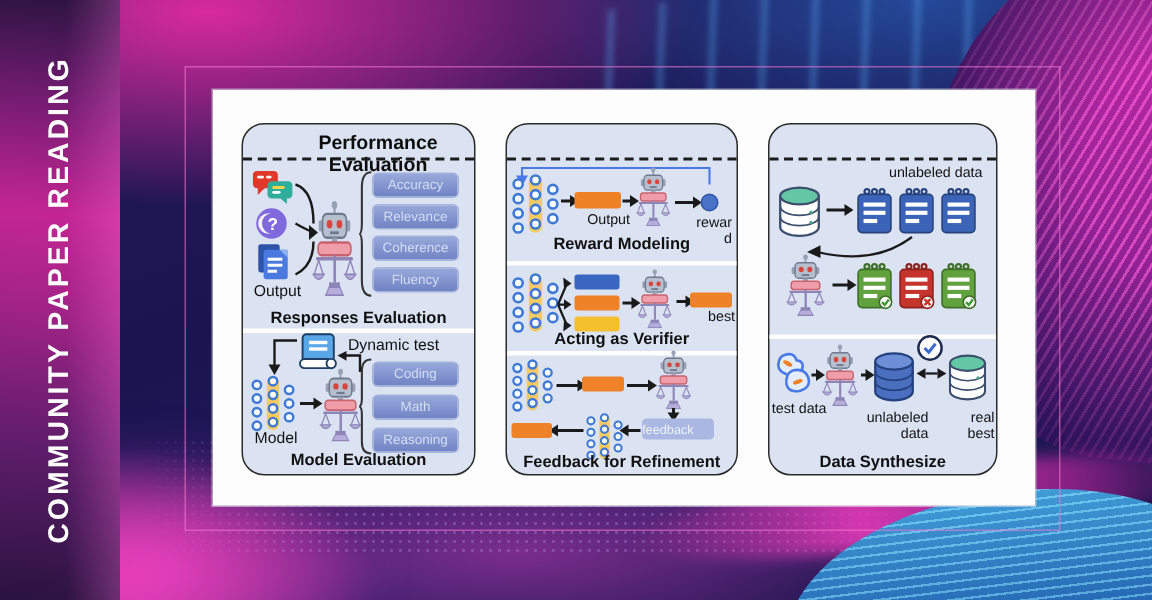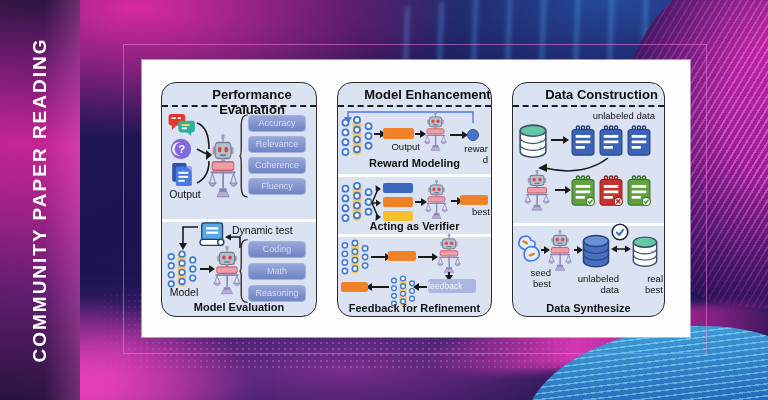--- a/index.html
+++ b/index.html
@@ -164,20 +164,21 @@
 
       <svg style="left:77px;top:31px" width="9" height="84" viewBox="0 0 10 100" preserveAspectRatio="none">
         <path d="M9.5,1 Q2.5,1 2.5,13 L2.5,41 Q2.5,50 0.5,50 Q2.5,50 2.5,59 L2.5,87 Q2.5,99 9.5,99" fill="none" stroke="#333" stroke-width="1.4" vector-effect="non-scaling-stroke"></path>
       </svg>
 
       <div class="pill" style="top:32px">Accuracy</div>
       <div class="pill" style="top:53px">Relevance</div>
       <div class="pill" style="top:74px">Coherence</div>
       <div class="pill" style="top:95px">Fluency</div>
 
+      <div class="cap" style="top:123px">Responses Evaluation</div>
       <div class="divider" style="top:136px"></div>
 
       <svg class="abs" style="left:36px;top:139px" width="30" height="26" viewBox="0 0 32 30">
         <rect x="3" y="1" width="24" height="21" rx="3" fill="#5aa7e8" stroke="#1d3f66" stroke-width="1.5"></rect>
         <rect x="8" y="6" width="14" height="2.6" fill="#fff"></rect>
         <rect x="8" y="11" width="14" height="2.6" fill="#fff"></rect>
         <rect x="1" y="20" width="25" height="7" rx="3.5" fill="#fff" stroke="#1d3f66" stroke-width="1.5"></rect>
         <circle cx="25" cy="23.5" r="3.6" fill="#fff" stroke="#1d3f66" stroke-width="1.5"></circle>
       </svg>
       <div class="lbl" style="left:70px;top:141px;width:80px;text-align:left">Dynamic test</div>
@@ -236,21 +237,20 @@
       </svg>
 
       <div class="pill" style="top:158px">Coding</div>
       <div class="pill" style="top:180px">Math</div>
       <div class="pill" style="top:202px">Reasoning</div>
 
       <div class="cap" style="top:218px">Model Evaluation</div>
     </div>
 
     <div class="panel p2">
-      <div class="ptitle">Model Enhancement</div>
       <div class="dash"></div>
 
       <svg style="left:6px;top:26px" width="132" height="16" viewBox="0 0 132 16">
         <path d="M129,14 L129,3 L4,3 L4,9" fill="none" stroke="#4a79e8" stroke-width="1.4"></path>
         <polygon points="0,8 8,8 4,15" fill="#4a79e8"></polygon>
       </svg>
       <svg style="left:3px;top:32px" width="32" height="42" viewBox="0 0 36 46">
         <rect x="13" y="1.5" width="10" height="43" rx="5" fill="#f7cb63"></rect>
         <g fill="#fff" stroke="#3f7ad6" stroke-width="2">
           <circle cx="5" cy="8" r="3.4"></circle>
@@ -402,21 +402,20 @@
             <circle cx="31" cy="34" r="3.4"></circle>
         </g>
       </svg>
       <div class="ar arhl" style="left:80px;top:203px;width:9px"></div>
       <div class="ar arhl" style="left:33px;top:203px;width:18px"></div>
       <div class="obar" style="left:3px;top:199px;width:27px;height:10px"></div>
       <div class="cap" style="top:219px">Feedback for Refinement</div>
     </div>
 
     <div class="panel p3">
-      <div class="ptitle">Data Construction</div>
       <div class="dash"></div>
 
       <div class="lbl2" style="left:54px;top:27px;width:88px">unlabeled data</div>
 
       <svg class="abs" style="left:4px;top:40px" width="32" height="36" viewBox="0 0 36 42">
         <path d="M3,9 L3,33 A15,7 0 0 0 33,33 L33,9" fill="#fff" stroke="#3c4f6e" stroke-width="1.8"></path>
         <path d="M3,17 A15,7 0 0 0 33,17 M3,25 A15,7 0 0 0 33,25" fill="none" stroke="#3c4f6e" stroke-width="1.4"></path>
         <ellipse cx="18" cy="9" rx="15" ry="6.5" fill="#63c6a4" stroke="#3c4f6e" stroke-width="1.8"></ellipse>
         <circle cx="27" cy="21.5" r="1.3" fill="#4aa58a"></circle>
           <circle cx="27" cy="29.5" r="1.3" fill="#4aa58a"></circle>
@@ -524,21 +523,21 @@
       </svg>
 
       <div class="divider" style="top:140px"></div>
 
       <svg class="abs" style="left:2px;top:152px" width="27" height="29" viewBox="0 0 32 34">
         <path d="M9,2 Q17,-1 19,6 Q26,7 23,14 Q19,20 11,17 Q3,14 5,7 Q6,3 9,2 Z" fill="#e3edfb" stroke="#4a79e8" stroke-width="2"></path>
         <path d="M16,14 Q25,12 28,19 Q31,27 22,30 Q13,32 11,25 Q10,17 16,14 Z" fill="#e3edfb" stroke="#4a79e8" stroke-width="2"></path>
         <ellipse cx="12" cy="8.5" rx="4" ry="1.7" transform="rotate(28 12 8.5)" fill="#ef8226"></ellipse>
         <ellipse cx="20" cy="23" rx="4" ry="1.7" transform="rotate(-20 20 23)" fill="#ef8226"></ellipse>
       </svg>
-      <div class="lbl2" style="left:0;top:184px;width:38px">seed best</div>
+      <div class="lbl2" style="left:0;top:184px;width:38px">test data</div>
       <div class="ar arh" style="left:28px;top:166px;width:4px"></div>
 
       <svg style="left:34px;top:146px" width="26" height="44" viewBox="0 0 44 64" preserveAspectRatio="none">
         <circle cx="22" cy="3.5" r="2.5" fill="#97a1b4"></circle>
           <rect x="21" y="5.5" width="2" height="4" fill="#97a1b4"></rect>
         <rect x="7.5" y="13" width="3.5" height="7" rx="1.5" fill="#97a1b4"></rect>
           <rect x="33" y="13" width="3.5" height="7" rx="1.5" fill="#97a1b4"></rect>
         <rect x="11" y="9" width="22" height="15" rx="4" fill="#b6bfce" stroke="#707a8e" stroke-width="1.5"></rect>
         <circle cx="17.5" cy="15.5" r="2.6" fill="#d8453e"></circle>
           <circle cx="26.5" cy="15.5" r="2.6" fill="#d8453e"></circle>

